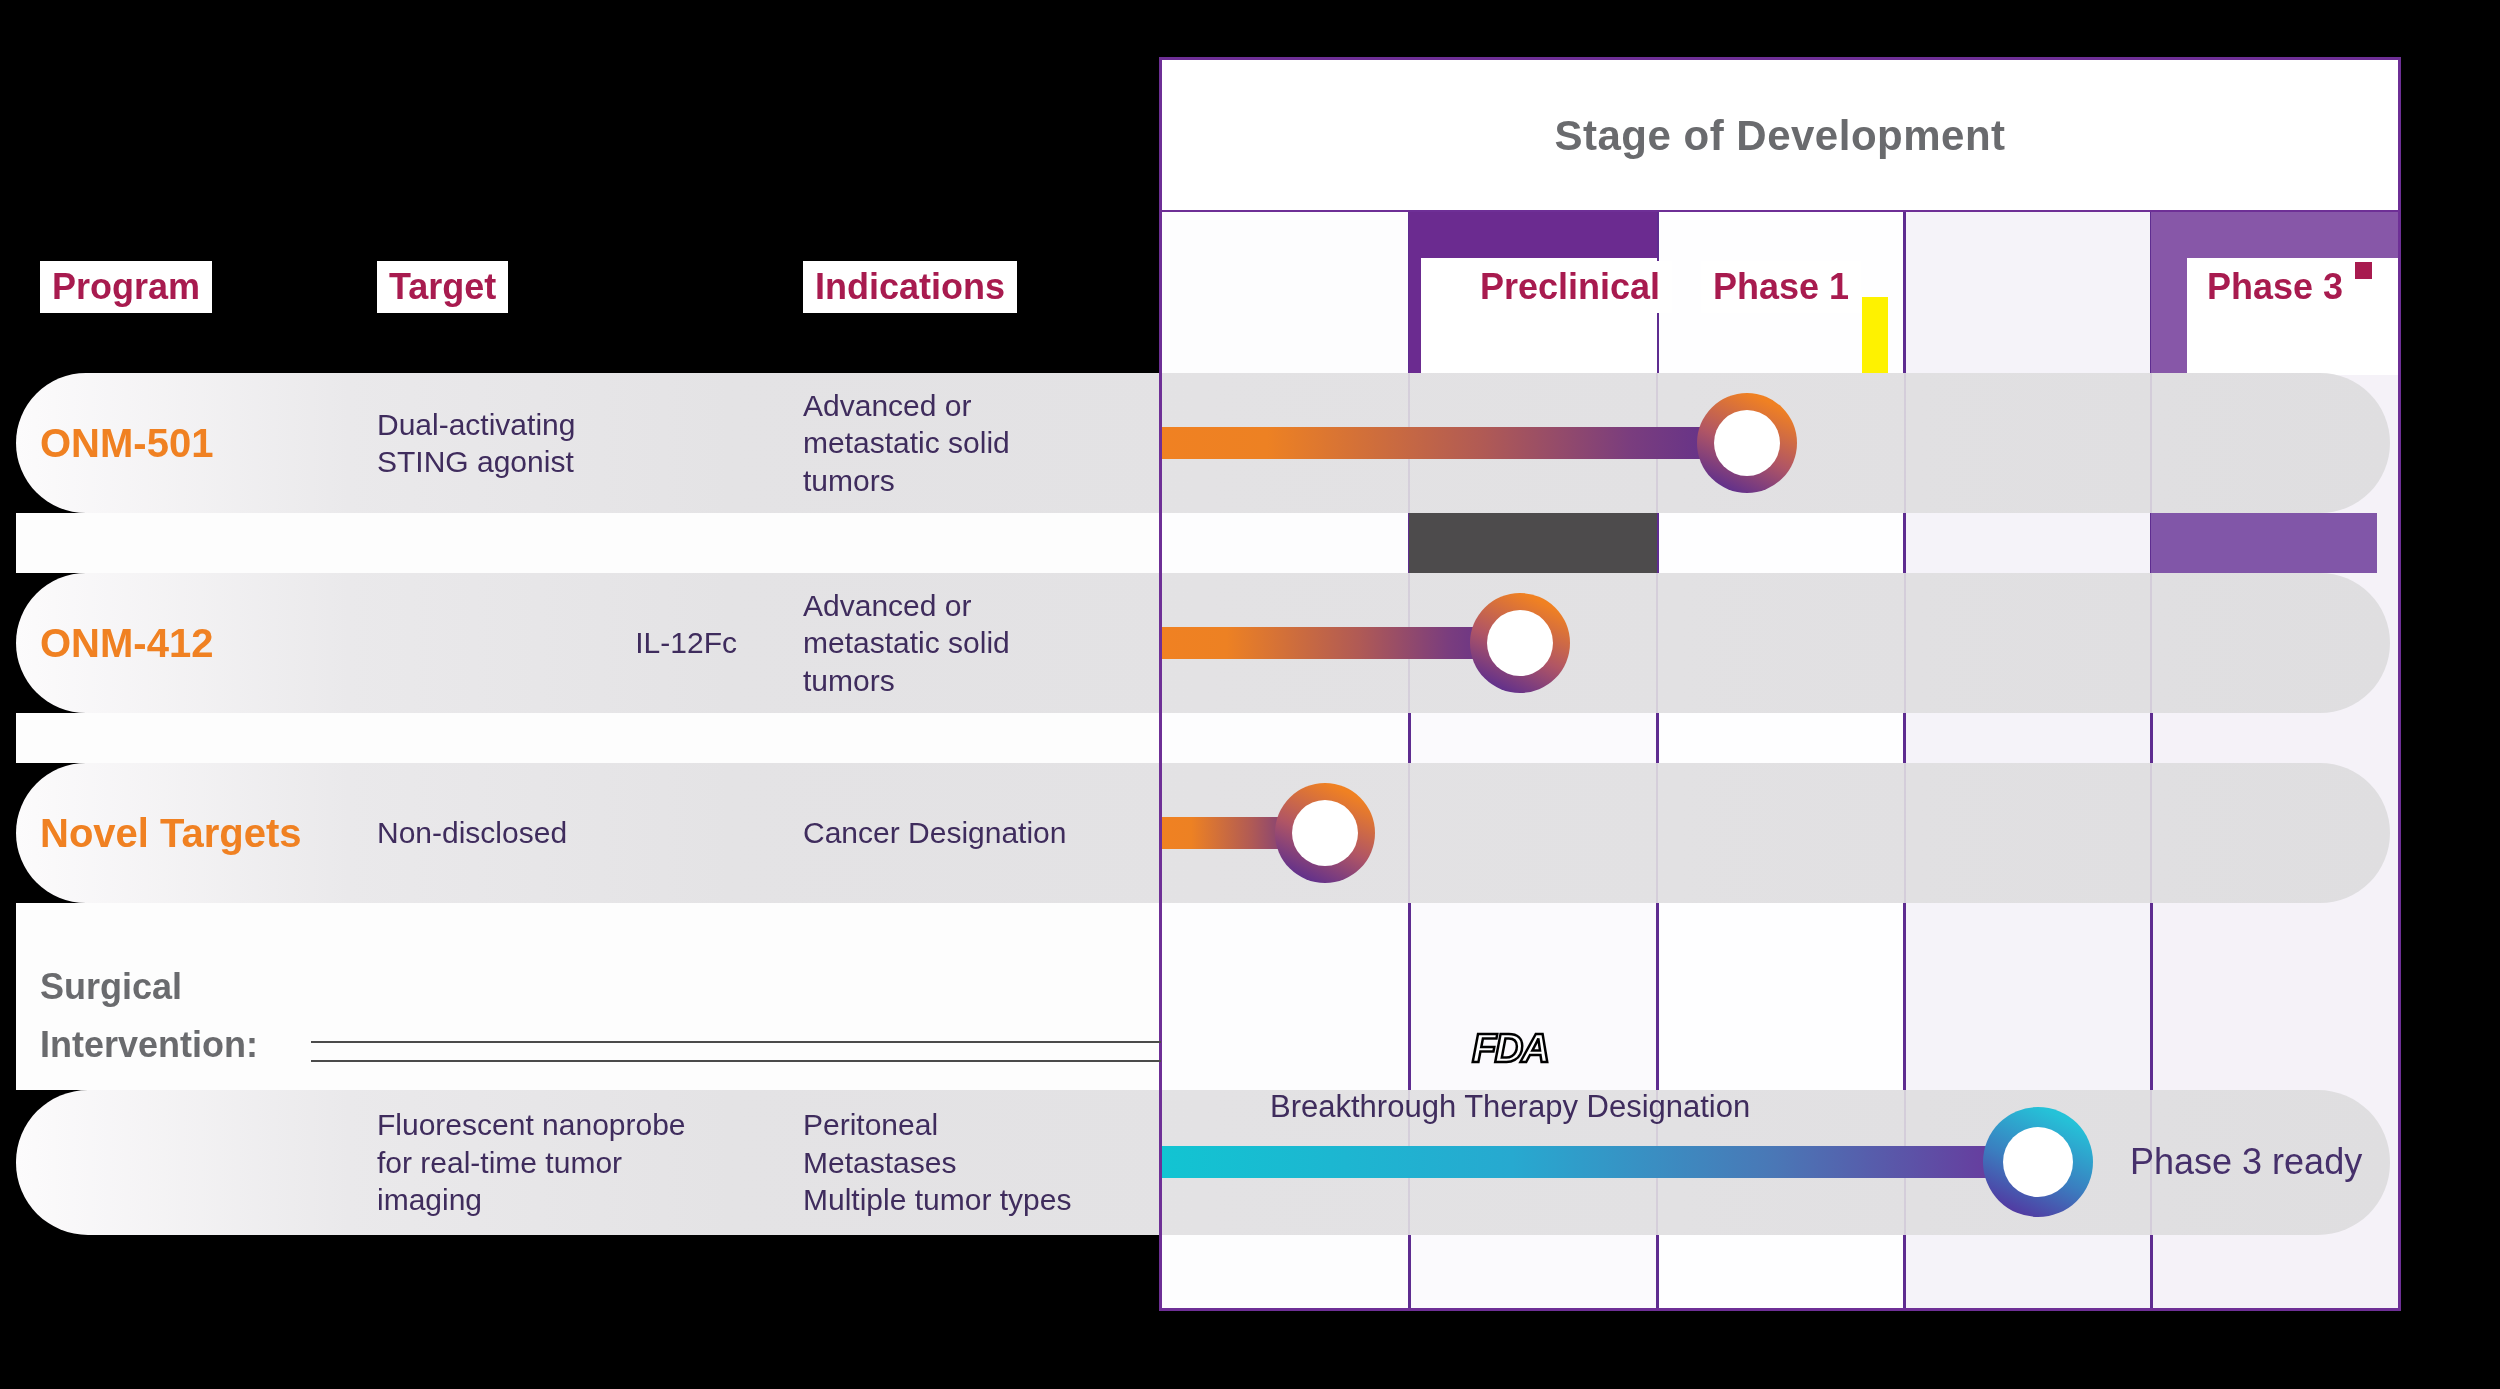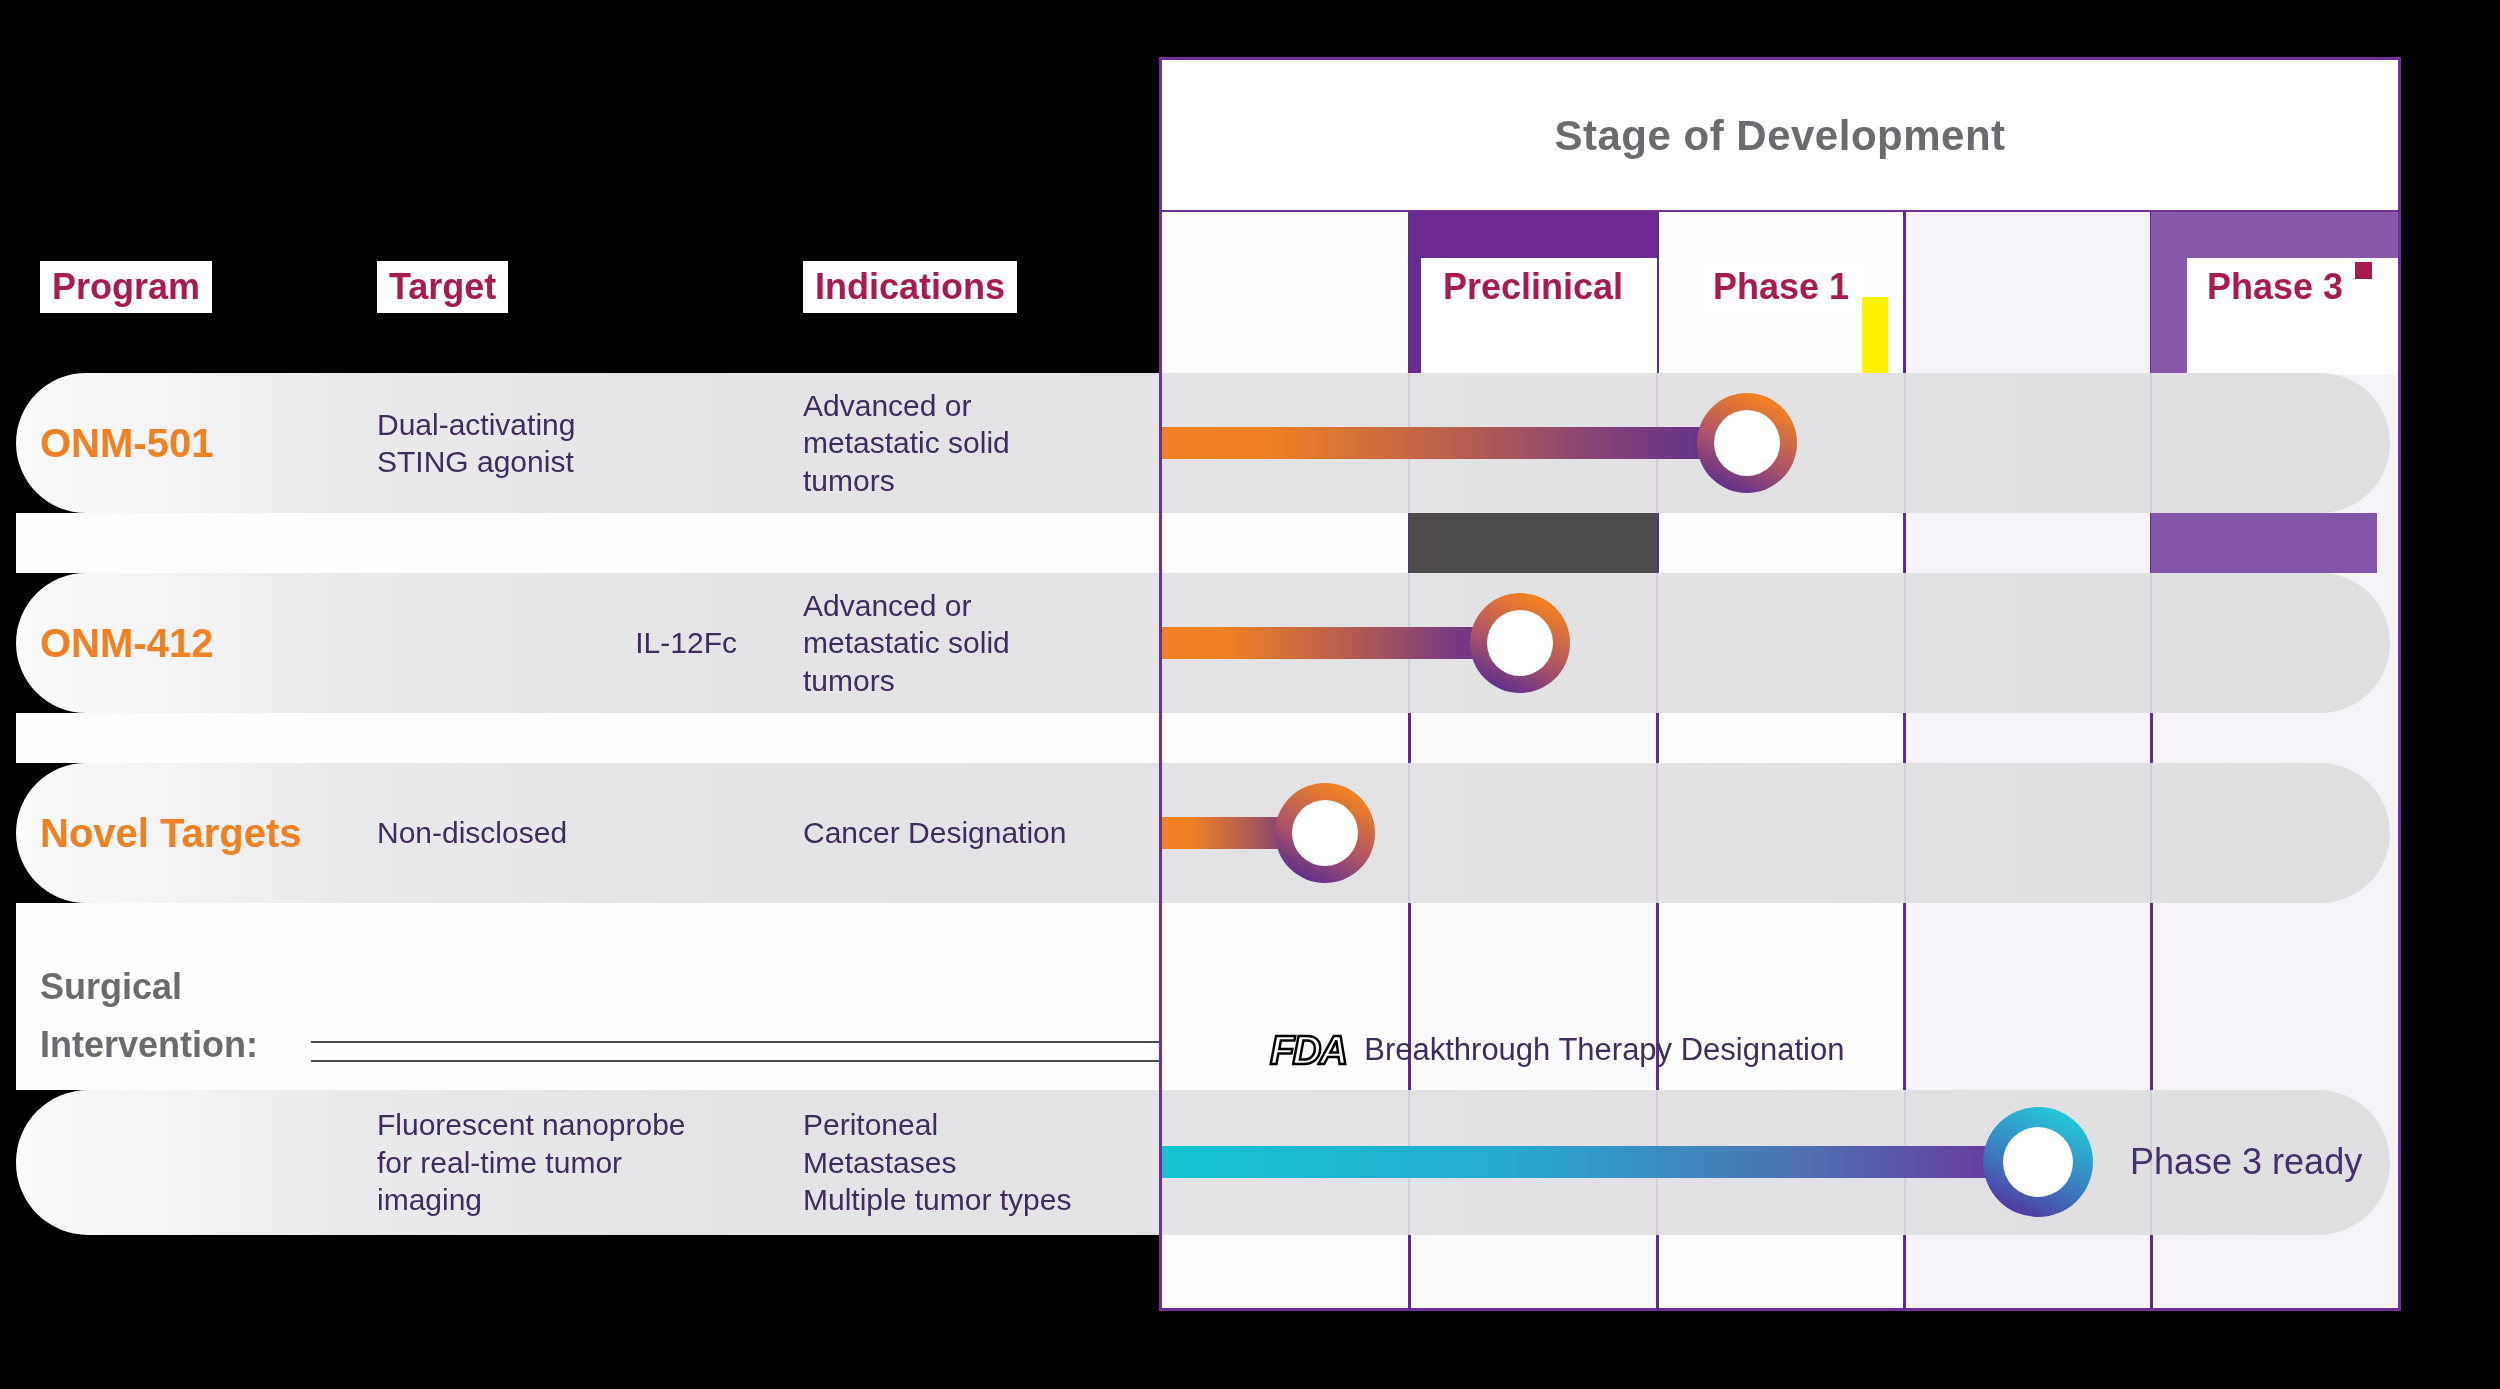--- a/index.html
+++ b/index.html
@@ -39,21 +39,21 @@
   
   .pipe-line{position:absolute;height:32px;}
   .grad-warm{background:linear-gradient(90deg,#f08122 0%,#ed8123 18%,#b05a55 55%,#7a3d7e 80%,#5c2e8e 100%);}
   .grad-cool{background:linear-gradient(90deg,#12c4d2 0%,#27a9d0 40%,#4a77b6 70%,#6d3099 100%);}
   .ring{position:absolute;width:100px;height:100px;border-radius:50%;
         display:flex;align-items:center;justify-content:center;}
   .ring-warm{background:linear-gradient(205deg,#f08122 15%,#b05565 55%,#5c2e8e 90%);}
   .ring-cool{background:linear-gradient(205deg,#25c2d8 15%,#3a7fc0 55%,#5336a0 90%);}
   .ring-core{width:66px;height:66px;border-radius:50%;background:#ffffff;}
   .status-text{position:absolute;font-size:36px;color:#46306b;display:flex;align-items:center;}
-  .fda-row{position:absolute;left:1270px;top:1026px;height:48px;display:flex;align-items:center;gap:18px;}
+  .fda-row{position:absolute;left:1270px;top:1026px;height:48px;display:flex;align-items:center;gap:18px;flex-direction:column;}
   .fda-logo{font-size:40px;font-weight:900;font-style:italic;color:#ffffff;
             -webkit-text-stroke:2.5px #000;letter-spacing:-2px;}
   .fda-text{font-size:31px;color:#3f2c5d;}
 </style>
 </head>
 <body>
 
 <div class="canvas">
 
   <div class="col-fill" style="left:1161px;width:248px;background:#fdfdfe;"></div>
@@ -115,21 +115,21 @@
 
   <div class="col-hdr" style="left:40px;">
     <span class="lbl">Program</span>
   </div>
   <div class="col-hdr" style="left:377px;">
     <span class="lbl">Target</span>
   </div>
   <div class="col-hdr" style="left:803px;">
     <span class="lbl">Indications</span>
   </div>
-  <div class="col-hdr stage-hdr" style="left:1409px;width:248px;">
+  <div class="col-hdr stage-hdr" style="left:1409px;width:248px;padding-left:37px;">
     <span class="lbl">Preclinical</span>
   </div>
   <div class="col-hdr stage-hdr" style="left:1657px;width:248px;">
     <span class="lbl">Phase 1</span>
   </div>
   <div class="col-hdr stage-hdr" style="left:2151px;width:248px;">
     <span class="lbl">Phase 3</span>
   </div>
 
   <div class="row-text" style="left:40px;top:373px;height:140px;">

